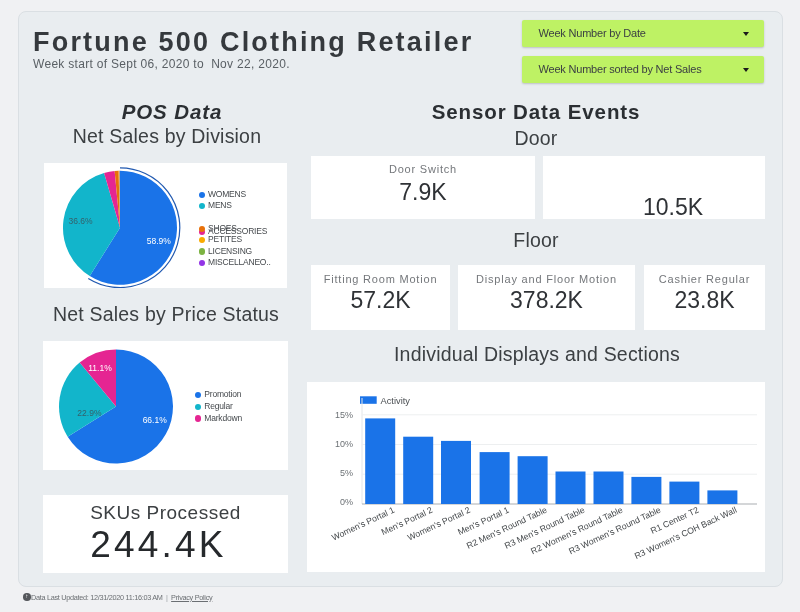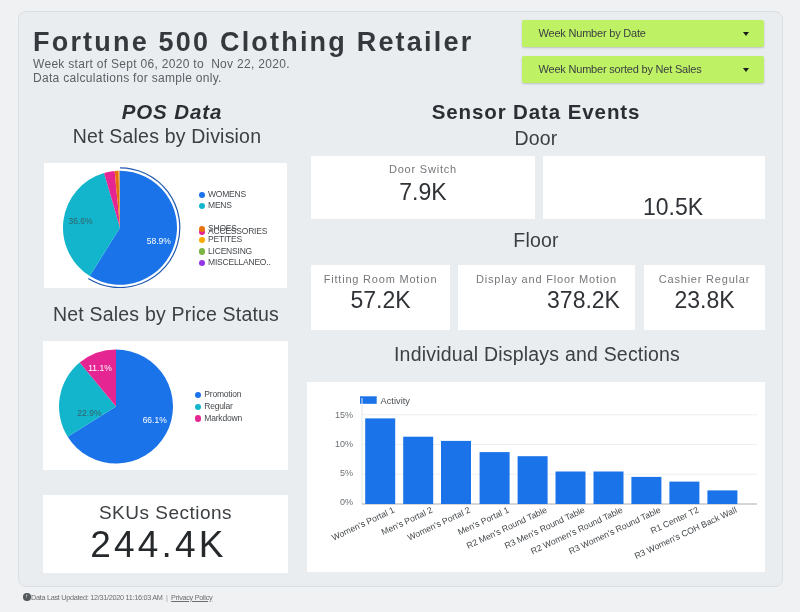--- a/index.html
+++ b/index.html
@@ -20,21 +20,20 @@
 .legRow { position:absolute; font-size:8.5px; letter-spacing:-0.2px; color:#45494d; white-space:nowrap; line-height:9px; }
 .legDot { display:inline-block; width:6.5px; height:6.5px; border-radius:50%; margin-right:3px; vertical-align:-1px; }
 </style>
 </head>
 <body>
 <div id="stage">
   <div class="abs panel"></div>
 
   <div class="abs" style="left:33px; top:27px;"><span class="h1">Fortune 500 Clothing Retailer</span></div>
   <div class="abs sub" style="left:33px; top:56.8px;">Week start of Sept 06, 2020 to&nbsp; Nov 22, 2020.</div>
-  <div class="abs sub" style="left:33px; top:70.8px;">Data calculations for sample only.</div>
 
   <div class="dd" style="top:19.5px;">Week Number by Date<span class="caret"></span></div>
   <div class="dd" style="top:56px;">Week Number sorted by Net Sales<span class="caret"></span></div>
 
   <div class="abs secH ctr" style="left:72px; top:100px; width:200px;font-style:italic;">POS Data</div>
   <div class="abs chartH ctr" style="left:47px; top:125px; width:240px;">Net Sales by Division</div>
   <div class="abs secH ctr" style="left:386px; top:100px; width:300px;">Sensor Data Events</div>
   <div class="abs chartH ctr" style="left:436px; top:126.5px; width:200px;">Door</div>
 
   <div class="whitebox" style="left:44px; top:163px; width:243px; height:125px;"></div>
@@ -69,37 +68,37 @@
     <text x="154.7" y="423" font-size="8.5" text-anchor="middle" fill="#ffffff">66.1%</text>
     <text x="89.4" y="415.5" font-size="8.5" text-anchor="middle" fill="#35616b">22.9%</text>
     <text x="100" y="371" font-size="8.5" text-anchor="middle" fill="#ffffff">11.1%</text>
   </svg>
 
   <div class="legRow" style="left:194.8px; top:390.25px;"><span class="legDot" style="background:#1a73e8"></span>Promotion</div>
   <div class="legRow" style="left:194.8px; top:402.00px;"><span class="legDot" style="background:#12b5cb"></span>Regular</div>
   <div class="legRow" style="left:194.8px; top:413.75px;"><span class="legDot" style="background:#e52592"></span>Markdown</div>
 
   <div class="whitebox" style="left:43px; top:495px; width:245px; height:78px;"></div>
-  <div class="abs ctr" style="left:43px; top:502px; width:245px; font-size:19px; letter-spacing:0.5px; color:#3c4043;">SKUs Sections</div>
+  <div class="abs ctr" style="left:43px; top:502px; width:245px; font-size:19px; letter-spacing:0.5px; color:#3c4043;">SKUs Processed</div>
   <div class="abs ctr" style="left:36px; top:524px; width:245px; font-size:37px; letter-spacing:3.2px; color:#26292c;">244.4K</div>
 
   <div class="whitebox" style="left:311px; top:156px; width:224px; height:63px;"></div>
   <div class="whitebox" style="left:543px; top:156px; width:222px; height:63px;"></div>
   <div class="abs ctr scLabel" style="left:311px; top:163px; width:224px;">Door Switch</div>
   <div class="abs ctr scValue" style="left:311px; top:179px; width:224px;">7.9K</div>
   <div class="abs ctr scValue" style="left:543px; top:194px; width:260px;">10.5K</div>
 
   <div class="abs chartH ctr" style="left:436px; top:229px; width:200px;">Floor</div>
   <div class="whitebox" style="left:311px; top:265px; width:139px; height:65px;"></div>
   <div class="whitebox" style="left:458px; top:265px; width:177px; height:65px;"></div>
   <div class="whitebox" style="left:644px; top:265px; width:121px; height:65px;"></div>
   <div class="abs ctr scLabel" style="left:311px; top:272.5px; width:139px;">Fitting Room Motion</div>
   <div class="abs ctr scValue" style="left:311px; top:287px; width:139px;">57.2K</div>
   <div class="abs ctr scLabel" style="left:458px; top:272.5px; width:177px;">Display and Floor Motion</div>
-  <div class="abs ctr scValue" style="left:458px; top:287px; width:177px;margin-left:37px;">378.2K</div>
+  <div class="abs ctr scValue" style="left:458px; top:287px; width:177px;">378.2K</div>
   <div class="abs ctr scLabel" style="left:644px; top:272.5px; width:121px;">Cashier Regular</div>
   <div class="abs ctr scValue" style="left:644px; top:287px; width:121px;">23.8K</div>
 
   <div class="abs chartH ctr" style="left:387px; top:343px; width:300px;">Individual Displays and Sections</div>
   <div class="whitebox" style="left:307px; top:382px; width:458px; height:190px;"></div>
   <svg class="abs" style="left:307px; top:382px; overflow:visible;" width="458" height="190" viewBox="307 382 458 190">
     <rect x="360" y="396.3" width="16.7" height="7.5" fill="#1a73e8"></rect>
     <text x="380.5" y="403.6" font-size="9.3" fill="#4a4e52">Activity</text>
     <g font-size="9" fill="#6b7074" text-anchor="end">
       <text x="353" y="418">15%</text>

